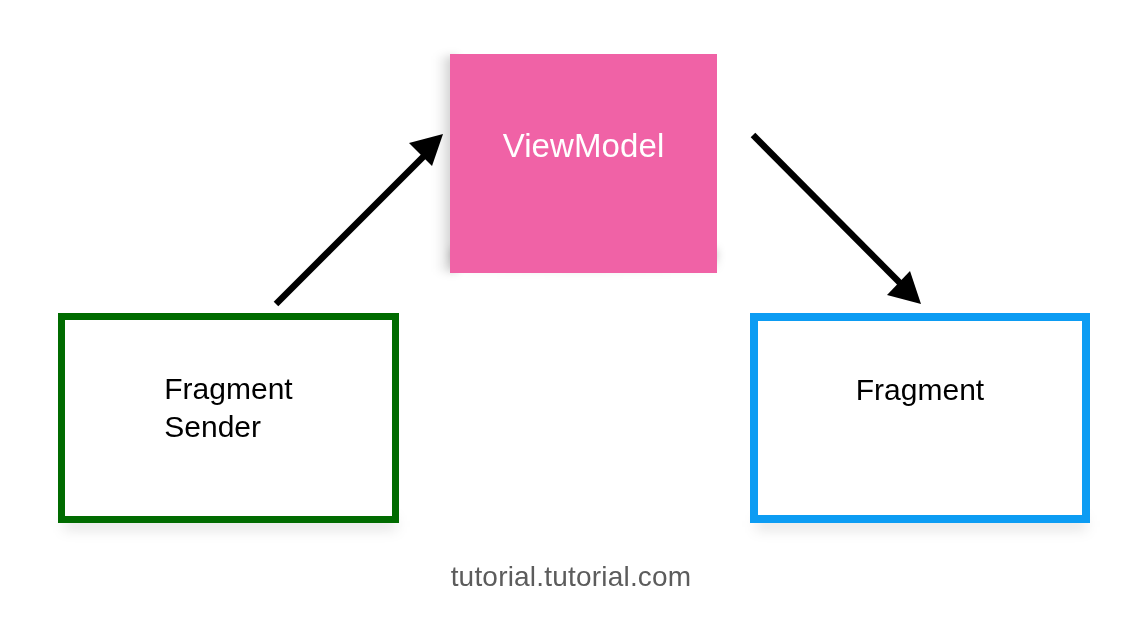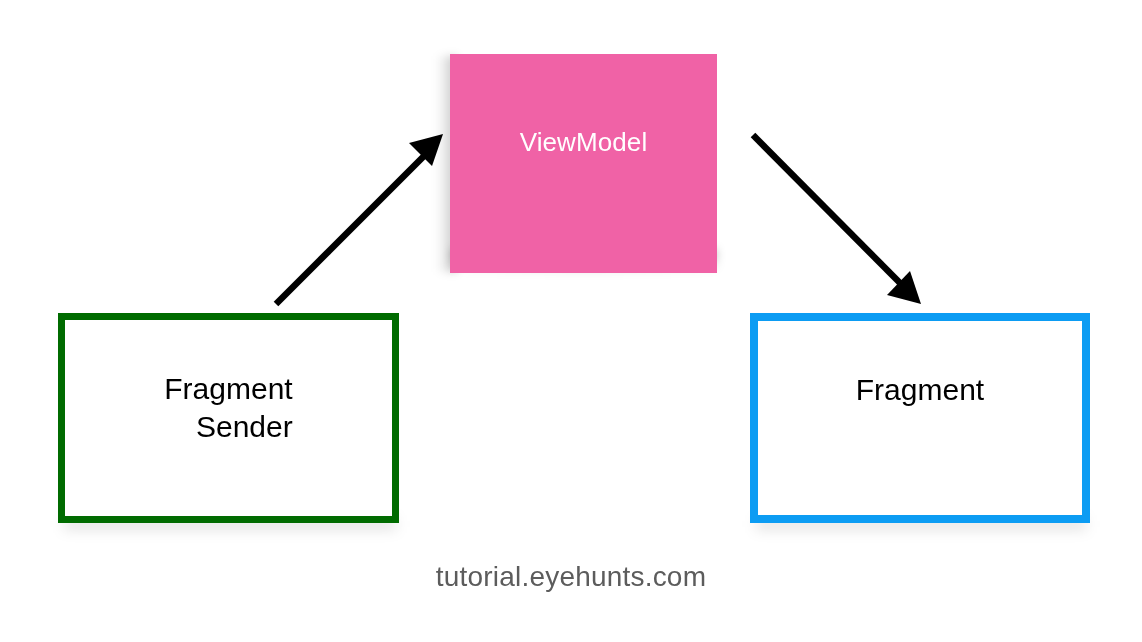--- a/index.html
+++ b/index.html
@@ -25,21 +25,21 @@
     top: 54px;
     width: 267px;
     height: 219px;
     background: #f062a6;
     display: flex;
     align-items: flex-start;
     justify-content: center;
   }
   .vm-label {
     color: #ffffff;
-    font-size: 26px;
+    font-size: 33px;
     line-height: 1;
     letter-spacing: 0.1px;
     margin-top: 75px;
     white-space: nowrap;
   }
   
   .vm-shadow {
     position: absolute;
     left: 452px;
     top: 250px;
@@ -87,21 +87,21 @@
     left: 750px;
     top: 313px;
     width: 340px;
     height: 210px;
     border: 8px solid #0c9cf3;
   }
   .box-label {
     color: #000000;
     font-size: 30px;
     line-height: 38px;
-    text-align: right;
+    text-align: left;
     margin-top: 50px;
   }
   .box-shadow-soft {
     position: absolute;
     background: rgba(0,0,0,0.13);
     filter: blur(7px);
     z-index: 0;
   }
 
   
@@ -161,15 +161,15 @@
       <line x1="276" y1="304" x2="428" y2="152" stroke="#000000" stroke-width="6.5" stroke-linecap="butt"></line>
       <polygon points="443,134 409,143 432,166" fill="#000000"></polygon>
     </g>
 
     <g>
       <line x1="753" y1="135" x2="903" y2="286" stroke="#000000" stroke-width="6.5" stroke-linecap="butt"></line>
       <polygon points="921,304 887,295 910,271" fill="#000000"></polygon>
     </g>
   </svg>
 
-  <div class="watermark">tutorial.eyehunts.com</div>
+  <div class="watermark">tutorial.tutorial.com</div>
 
 </div>
 
 </body></html>

